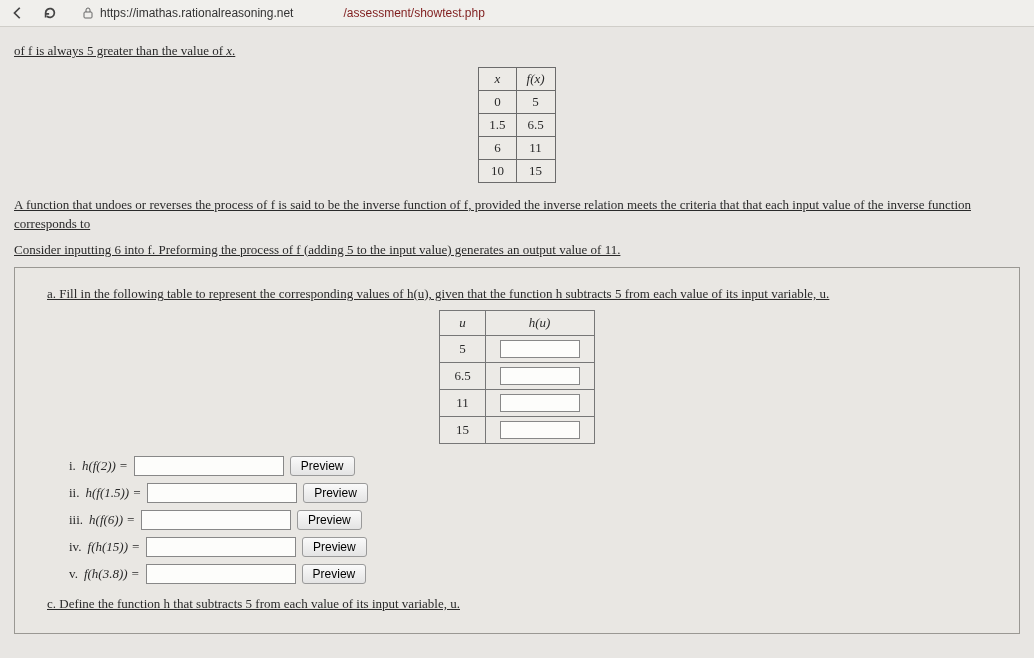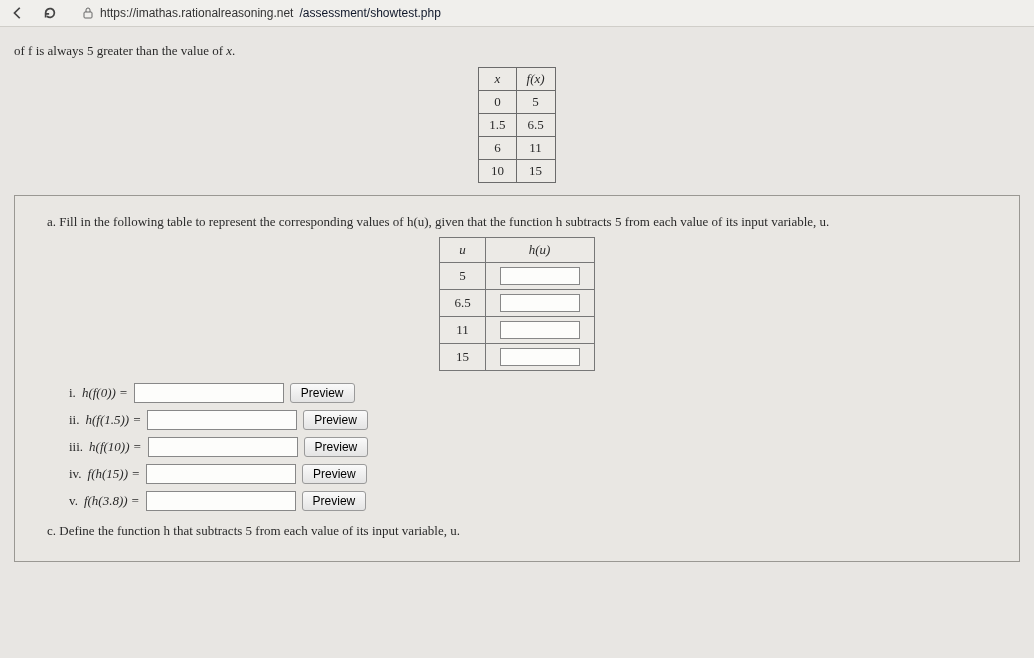--- a/index.html
+++ b/index.html
@@ -30,24 +30,24 @@
   }
   .url-box {
     flex: 1;
     display: flex;
     align-items: center;
     gap: 6px;
     padding: 2px 8px;
   }
   .lock-icon { width:12px; height:12px; display:inline-block; }
   .url-secure { color:#333; }
-  .url-path { color:#0f172a; }
+  .url-path { color:#7f1d1d;margin-left:44px; }
   .content { padding: 8px 14px; }
   .math-i { font-style: italic; font-family: Georgia, serif; }
-  p { margin: 6px 0; line-height: 1.5; }
+  p { margin: 6px 0; line-height: 1.5; text-decoration: underline; }
   table.data-tbl {
     border-collapse: collapse;
     margin: 6px auto;
     font-size: 13px;
   }
   table.data-tbl td, table.data-tbl th {
     border: 1px solid #6b6b6b;
     padding: 3px 10px;
     text-align: center;
     background: #eceae6;
@@ -149,20 +149,22 @@
             <td>11</td>
           </tr>
       <tr>
             <td>10</td>
             <td>15</td>
           </tr>
     </tbody>
       </table>
   </div>
 
+  <p>A function that undoes or reverses the process of f is said to be the inverse function of f, provided the inverse relation meets the criteria that that each input value of the inverse function corresponds to</p>
+  <p>Consider inputting 6 into f. Preforming the process of f (adding 5 to the input value) generates an output value of 11.</p>
 
   <div class="boxed-section">
 
     <p class="sub-q">a. Fill in the following table to represent the corresponding values of h(u), given that the function h subtracts 5 from each value of its input variable, u.</p>
 
     <div class="tbl-wrap">
       <table class="hu-table">
         <tbody>
             <tr>
           <th>u</th>
@@ -185,33 +187,33 @@
           <td><input class="small-input" style=""></td>
         </tr>
       </tbody>
         </table>
     </div>
 
 
     <div class="sub-list">
       <div class="row-item">
         <span>i.</span>
-        <span class="math-i">h(f(0)) =</span>
+        <span class="math-i">h(f(2)) =</span>
         <input class="ans-input" style="">
         <button class="preview-btn">Preview</button>
       </div>
       <div class="row-item">
         <span>ii.</span>
         <span class="math-i">h(f(1.5)) =</span>
         <input class="ans-input" style="">
         <button class="preview-btn">Preview</button>
       </div>
       <div class="row-item">
         <span>iii.</span>
-        <span class="math-i">h(f(10)) =</span>
+        <span class="math-i">h(f(6)) =</span>
         <input class="ans-input" style="">
         <button class="preview-btn">Preview</button>
       </div>
       <div class="row-item">
         <span>iv.</span>
         <span class="math-i">f(h(15)) =</span>
         <input class="ans-input" style="">
         <button class="preview-btn">Preview</button>
       </div>
       <div class="row-item">

